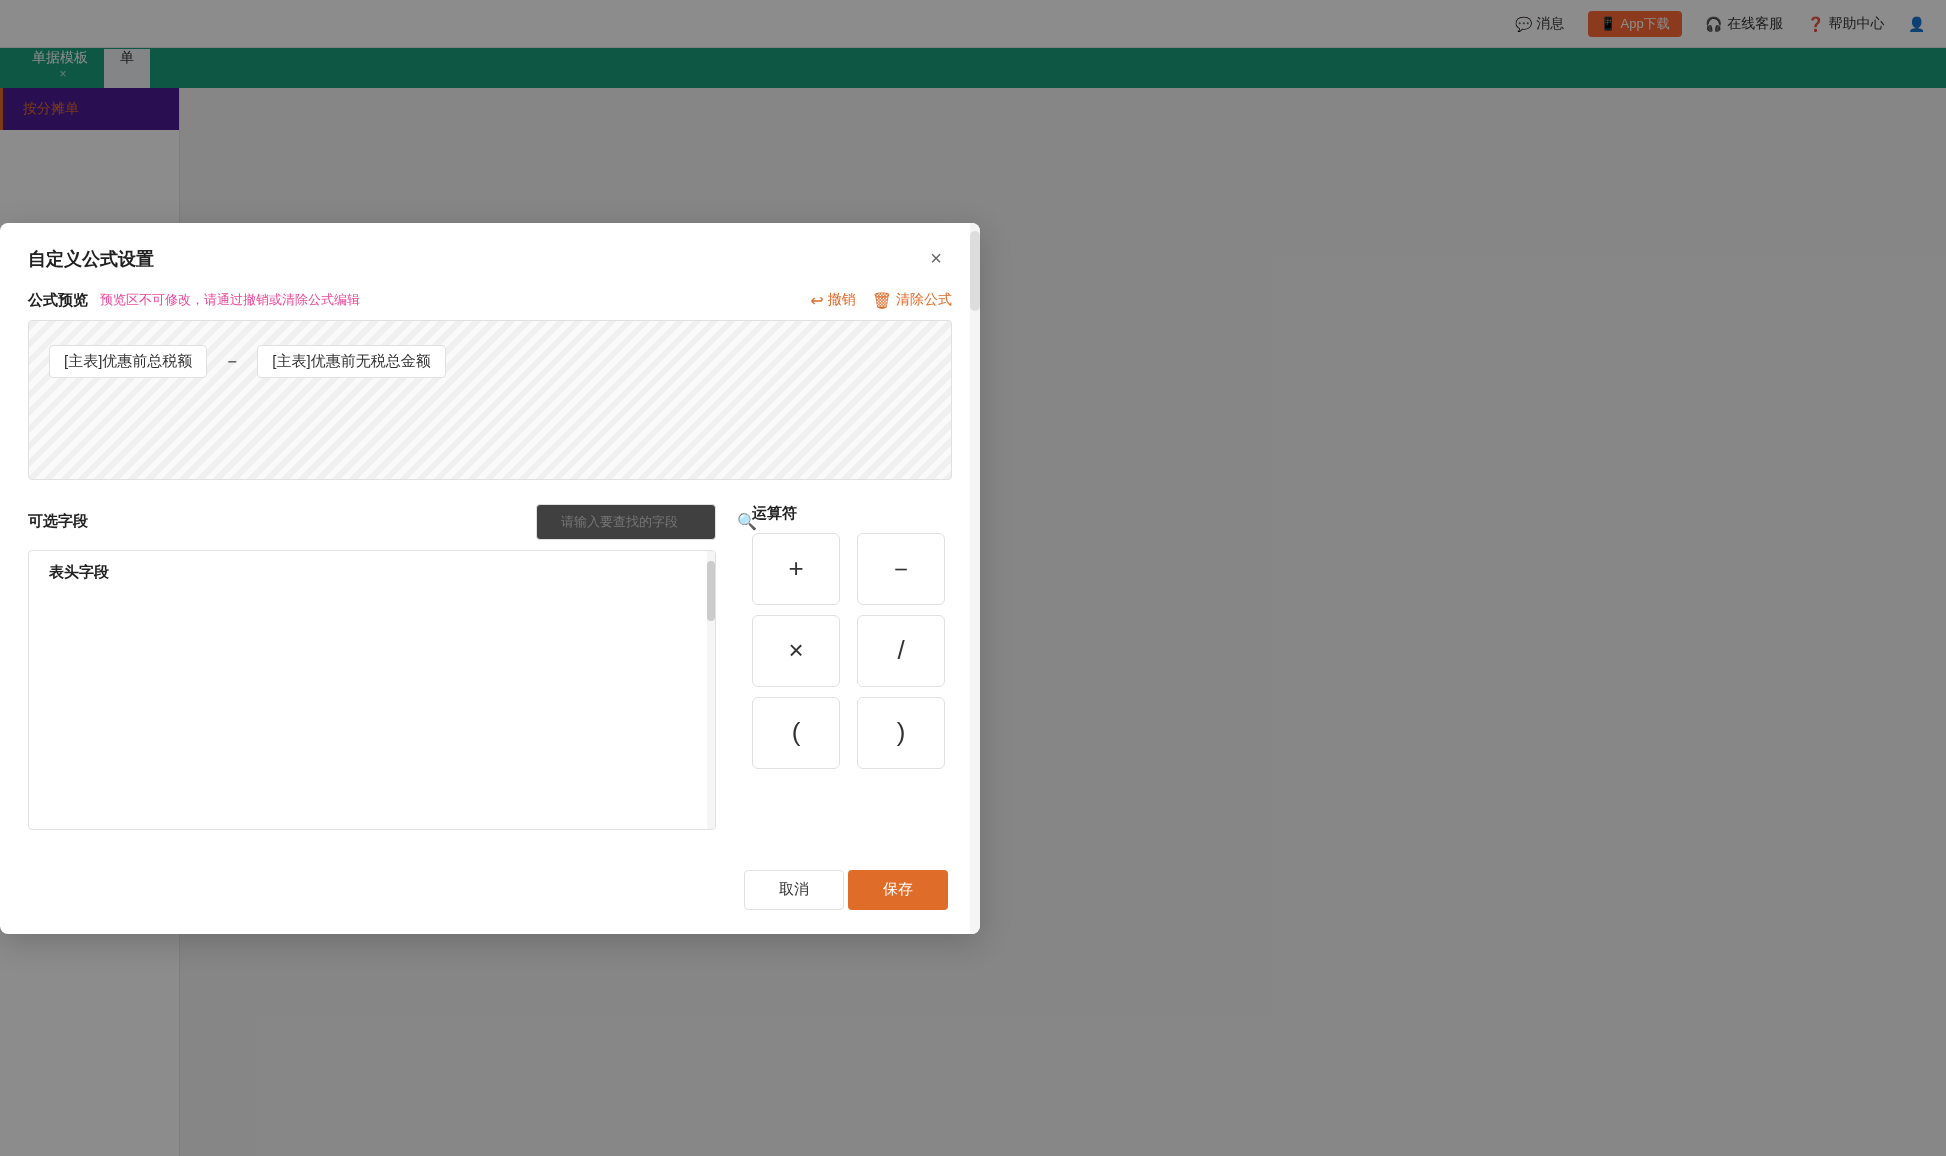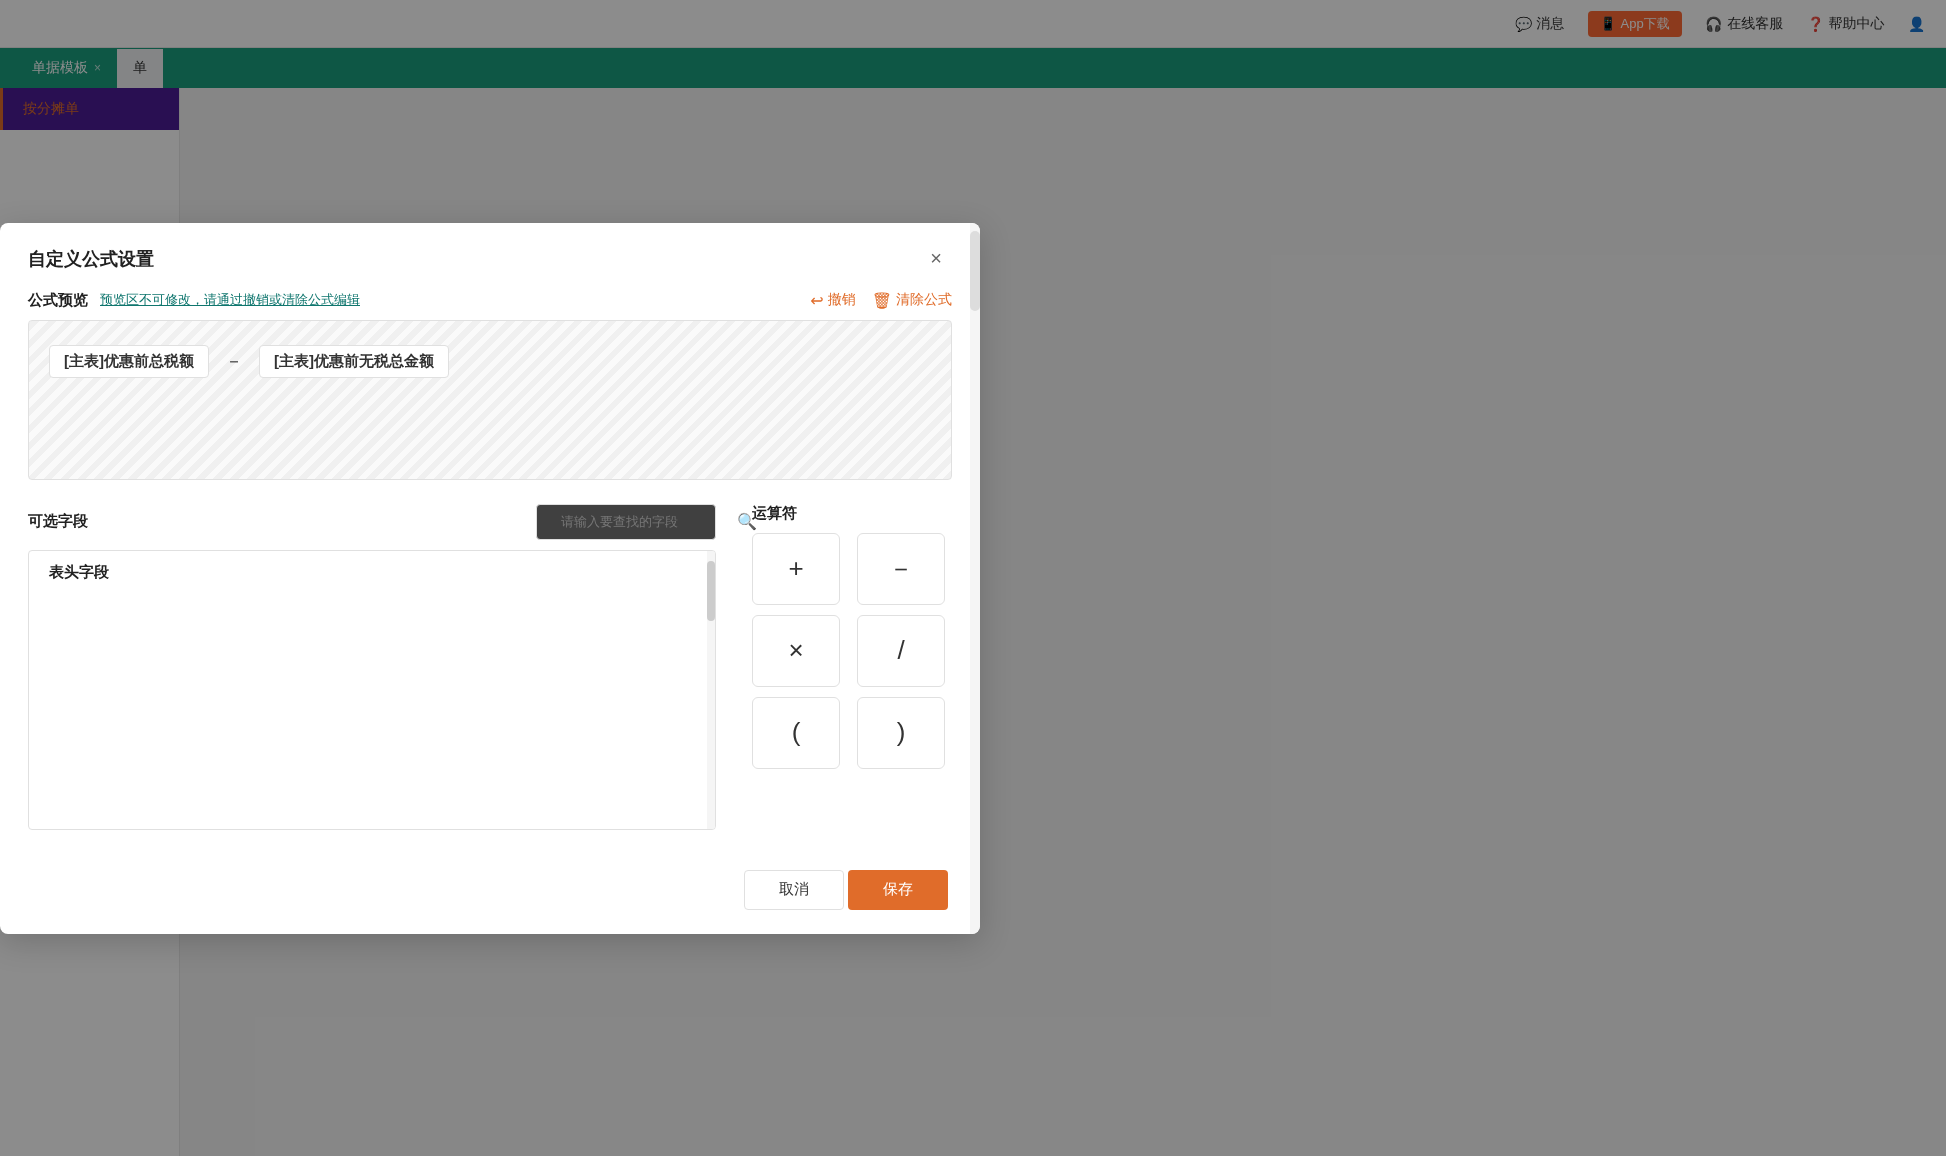--- a/index.html
+++ b/index.html
@@ -69,20 +69,21 @@
     }
     .sub-nav-tab {
       height: 39px;
       display: flex;
       align-items: center;
       padding: 0 16px;
       color: white;
       font-size: 14px;
       cursor: pointer;
       position: relative;
+      flex-direction: column;
     }
     .sub-nav-tab.active {
       background: #f0f2f5;
       color: #333;
     }
     .sub-nav-tab .close-x {
       margin-left: 6px;
       font-size: 12px;
       opacity: 0.7;
     }
@@ -180,23 +181,22 @@
       justify-content: space-between;
       margin-bottom: 10px;
     }
     .formula-label {
       font-size: 15px;
       font-weight: 600;
       color: #222;
     }
     .formula-hint {
       font-size: 13px;
-      color: #0f766e;
+      color: #ec4899;
       margin-left: 12px;
-      text-decoration: underline;
     }
     .formula-actions {
       display: flex;
       gap: 16px;
       align-items: center;
     }
     .formula-action-btn {
       display: flex;
       align-items: center;
       gap: 4px;
@@ -228,21 +228,20 @@
       align-items: center;
       gap: 16px;
     }
     .formula-token {
       background: #fff;
       border: 1px solid #e0e0e0;
       border-radius: 4px;
       padding: 6px 14px;
       font-size: 15px;
       color: #333;
-      font-weight: bold;
     }
     .formula-operator {
       font-size: 18px;
       color: #333;
       font-weight: 500;
     }
 
     
     .bottom-section {
       display: flex;

